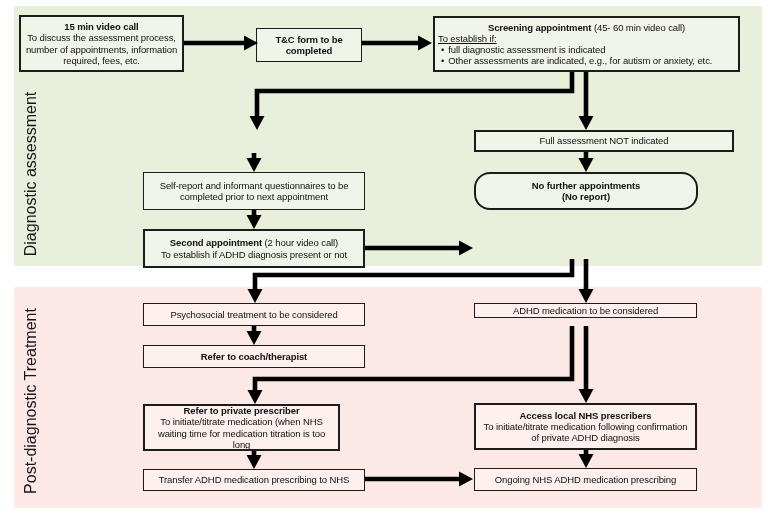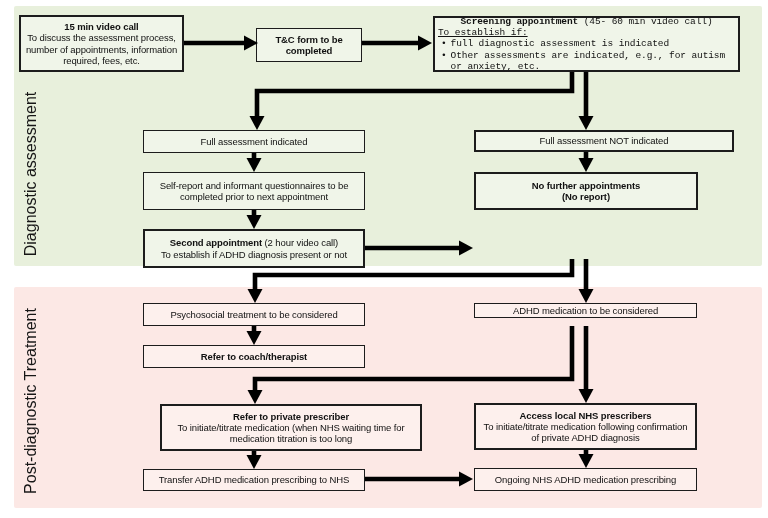--- a/index.html
+++ b/index.html
@@ -47,44 +47,41 @@
 
   <div class="box g thick" style="left:19px;top:15px;width:165px;height:57px;">
     <div class="bold">15 min video call</div>
     <div>To discuss the assessment process, number of appointments, information required, fees, etc.</div>
   </div>
 
   <div class="box g" style="left:256px;top:28px;width:106px;height:34px;">
     <div class="bold">T&amp;C form to be completed</div>
   </div>
 
-  <div class="box g med box-c" style="left:433px;top:16px;width:307px;height:56px;font-family:Liberation Mono, monospace;">
+  <div class="box g med box-c" style="left:433px;top:16px;width:307px;height:56px;">
     <div class="title-line"><span class="bold">Screening appointment</span><span> (45- 60 min video call)</span></div>
     <div class="u">To establish if:</div>
     <div class="bullet">
         <span>full diagnostic assessment is indicated</span>
       </div>
     <div class="bullet">
         <span>Other assessments are indicated, e.g., for autism or anxiety, etc.</span>
       </div>
   </div>
 
-  <div class="box g" style="left:143px;top:130px;width:222px;height:23px;">
-    <div>Full assessment indicated</div>
-  </div>
 
   <div class="box g med" style="left:474px;top:130px;width:260px;height:22px;">
     <div>Full assessment NOT indicated</div>
   </div>
 
   <div class="box g" style="left:143px;top:172px;width:222px;height:38px;">
     <div>Self-report and informant questionnaires to be completed prior to next appointment</div>
   </div>
 
-  <div class="box g med" style="left:474px;top:172px;width:224px;height:38px;">
+  <div class="box g med" style="left:474px;top:172px;width:224px;height:38px;border-radius:16px;">
     <div class="bold">No further appointments</div>
     <div class="bold">(No report)</div>
   </div>
 
   <div class="box g med" style="left:143px;top:229px;width:222px;height:39px;">
     <div><span class="bold">Second appointment</span><span> (2 hour video call)</span></div>
     <div>To establish if ADHD diagnosis present or not</div>
   </div>
 
 
@@ -93,21 +90,21 @@
   </div>
 
   <div class="box p" style="left:474px;top:303px;width:223px;height:15px;">
     <div>ADHD medication to be considered</div>
   </div>
 
   <div class="box p" style="left:143px;top:345px;width:222px;height:23px;font-weight:bold;">
     <div>Refer to coach/therapist</div>
   </div>
 
-  <div class="box p med" style="left:160px;top:404px;width:262px;height:47px;">
+  <div class="box p med" style="left:143px;top:404px;width:197px;height:47px;">
     <div class="bold">Refer to private prescriber</div>
     <div>To initiate/titrate medication (when NHS waiting time for medication titration is too long</div>
   </div>
 
   <div class="box p med" style="left:474px;top:403px;width:223px;height:47px;">
     <div class="bold">Access local NHS prescribers</div>
     <div>To initiate/titrate medication following confirmation of private ADHD diagnosis</div>
   </div>
 
   <div class="box p" style="left:143px;top:469px;width:222px;height:22px;">

